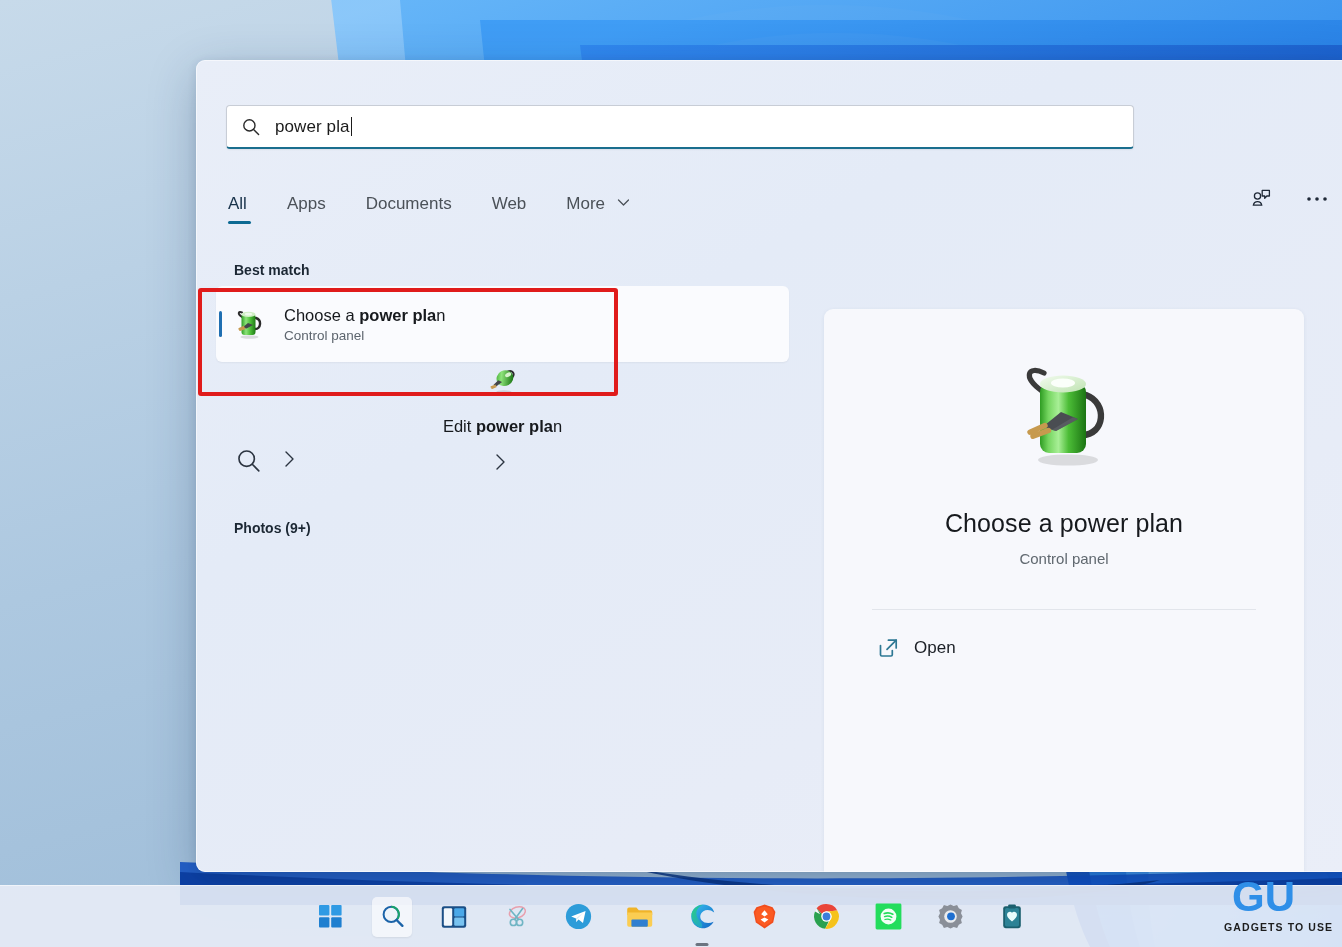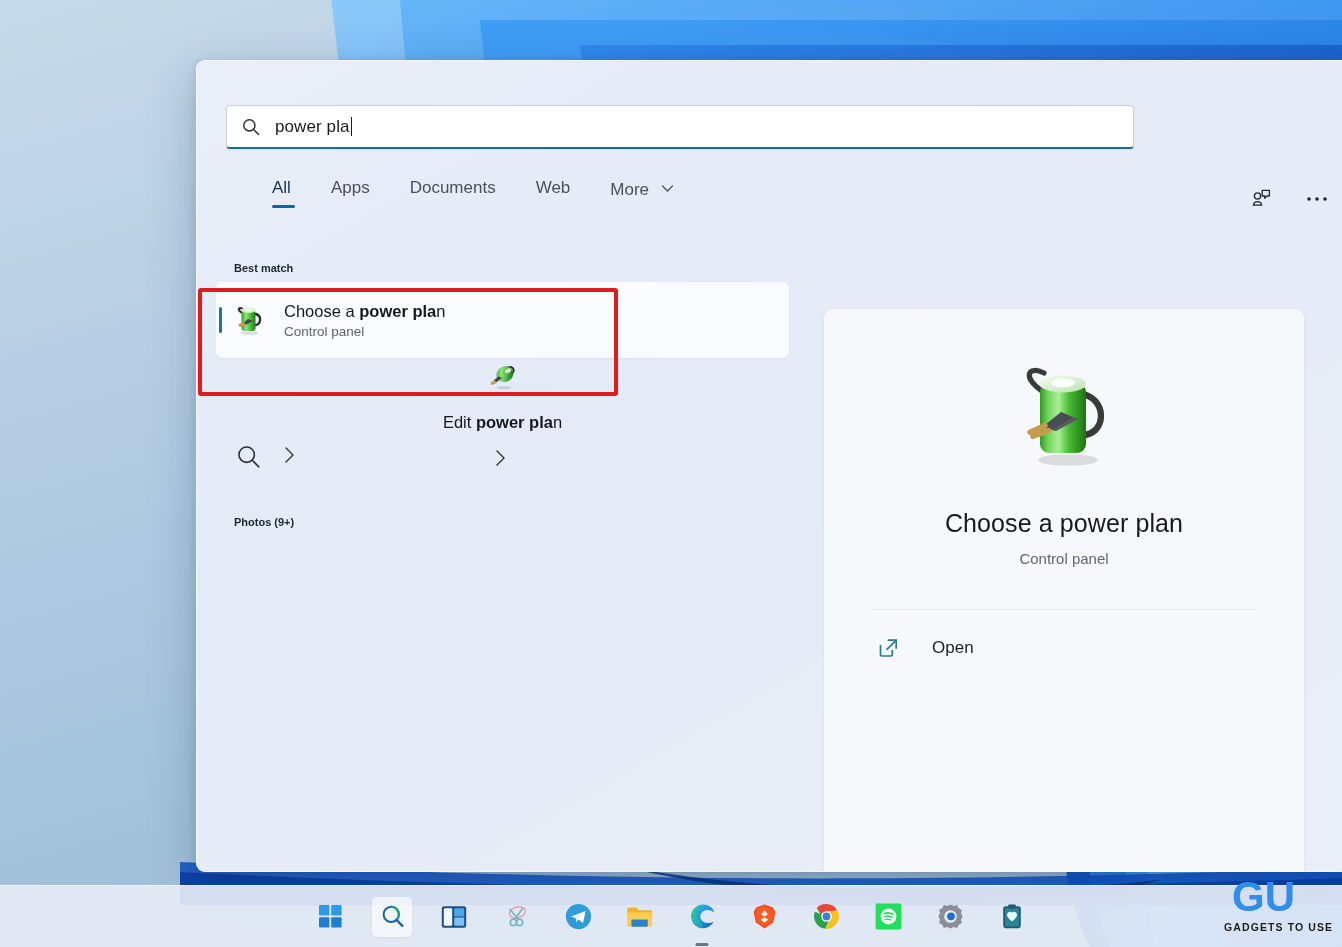--- a/index.html
+++ b/index.html
@@ -33,37 +33,37 @@
     position:absolute; inset:0; background:#ffffff;
     border:1px solid #c8cdd6; border-bottom:2px solid #1a6e8e;
     border-radius:4px; display:flex; align-items:center; padding:0 14px;
     box-shadow:0 1px 2px rgba(0,0,0,.06);
   }
   .search-glyph{ width:20px; height:20px; flex:0 0 20px; margin-right:14px; color:#2a2a2a; }
   .search-text{ font-size:17px; color:#1b1b1b; letter-spacing:.1px; position:relative; }
   .caret{ display:inline-block; width:1px; height:19px; background:#1b1b1b; vertical-align:-4px; margin-left:1px; }
 
   
-  .tabs{ position:absolute; left:32px; top:118px; right:30px; height:46px; display:flex; align-items:flex-start;margin-left:44px; }
+  .tabs{ position:absolute; left:32px; top:118px; right:30px; height:46px; display:flex; align-items:flex-end; }
   .tab{
     position:relative; font-size:17px; color:#4b5158; padding:0 0 10px 0; margin-right:40px;
     cursor:default; white-space:nowrap;
   }
   .tab.active{ color:#18324a; }
   .tab.active .tab-underline{
     position:absolute; left:0; bottom:0; width:23px; height:3px; background:#0c6a93; border-radius:2px;
   }
   .tab .chev{ display:inline-block; margin-left:7px; vertical-align:2px; }
 
   .tab-actions{ position:absolute; right:28px; top:124px; display:flex; align-items:center; gap:26px; }
   .icon-btn{ width:30px; height:30px; display:flex; align-items:center; justify-content:center; color:#1f2937; cursor:default; border-radius:4px; }
 
   
   .results{ position:absolute; left:0; top:190px; width:625px; bottom:0; padding:0 18px 0 0; }
-  .section-head{ font-size:11px; font-weight:bold; color:#1b2733; padding:12px 0 8px 38px; }
+  .section-head{ font-size:14px; font-weight:bold; color:#1b2733; padding:12px 0 8px 38px; }
 
   .result-row{
     position:relative; display:flex; align-items:center; gap:16px;
     height:76px; margin:0 14px 0 20px; border-radius:6px; padding:0 14px; cursor:default;
   }
   .result-row.selected{ background:#fafbfe; box-shadow:0 1px 2px rgba(0,0,0,.05); }
   .result-row.selected .sel-bar{
     position:absolute; left:3px; top:50%; transform:translateY(-50%);
     width:3px; height:26px; background:#1f6fb2; border-radius:2px;
   }
@@ -88,21 +88,21 @@
   
   .preview-card{
     position:absolute; left:628px; top:249px; width:480px; height:620px;
     background:#f7f8fc; border-radius:9px 9px 0 0; box-shadow:0 1px 4px rgba(30,50,80,.07);
     padding:46px 30px 0; text-align:center;
   }
   .preview-icon{ width:116px; height:116px; margin:4px auto 34px; }
   .preview-title{ font-size:25px; color:#16191d; letter-spacing:.1px; }
   .preview-sub{ font-size:15px; color:#60686f; margin-top:12px; }
   .preview-divider{ height:1px; background:#e2e5eb; margin:42px 18px 0; }
-  .preview-action{ display:flex; align-items:center; gap:32px; padding:26px 0 0 22px; cursor:default; }
+  .preview-action{ display:flex; align-items:center; gap:14px; padding:26px 0 0 22px; cursor:default; }
   .preview-action .pa-icon{ width:24px; height:24px; color:#2e7894; flex:0 0 24px; }
   .preview-action .pa-label{ font-size:17px; color:#1b1f25; }
 
   
   #taskbar{
     position:absolute; left:0; bottom:0; width:1342px; height:62px;
     background:rgba(230,236,246,.92);
     border-top:1px solid rgba(255,255,255,.5);
     display:flex; align-items:center; justify-content:center; gap:22px;
   }

